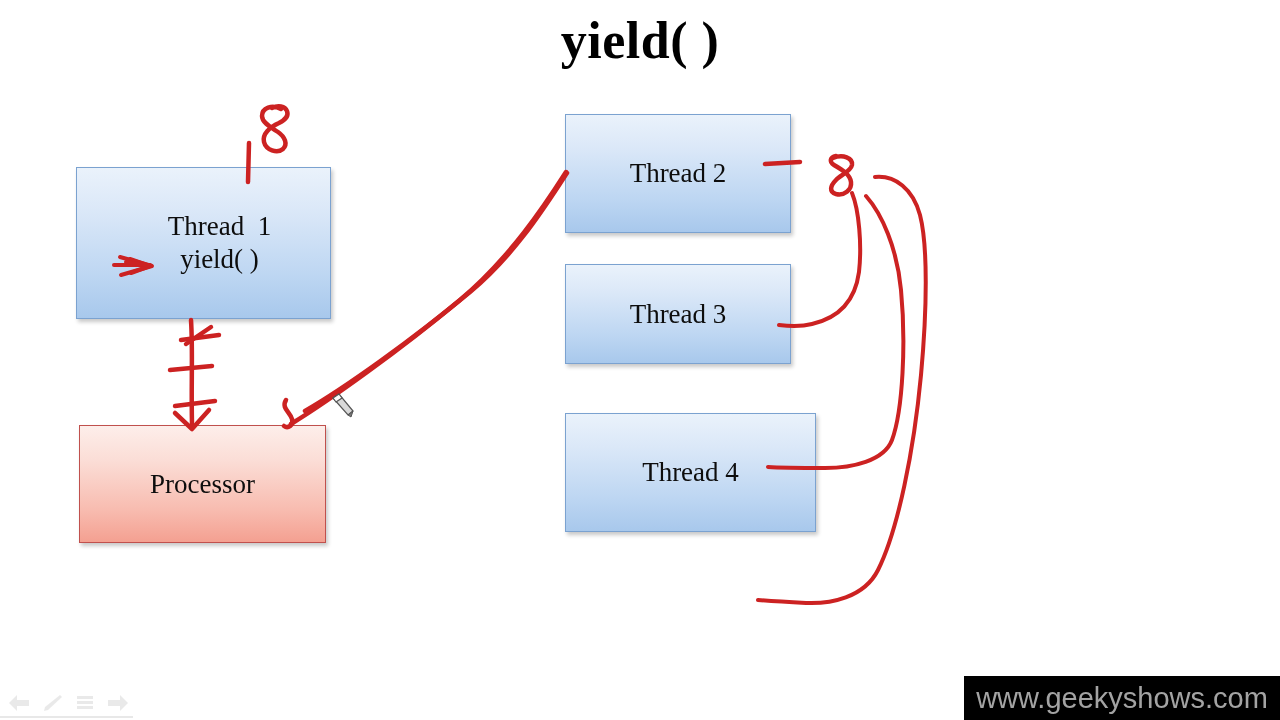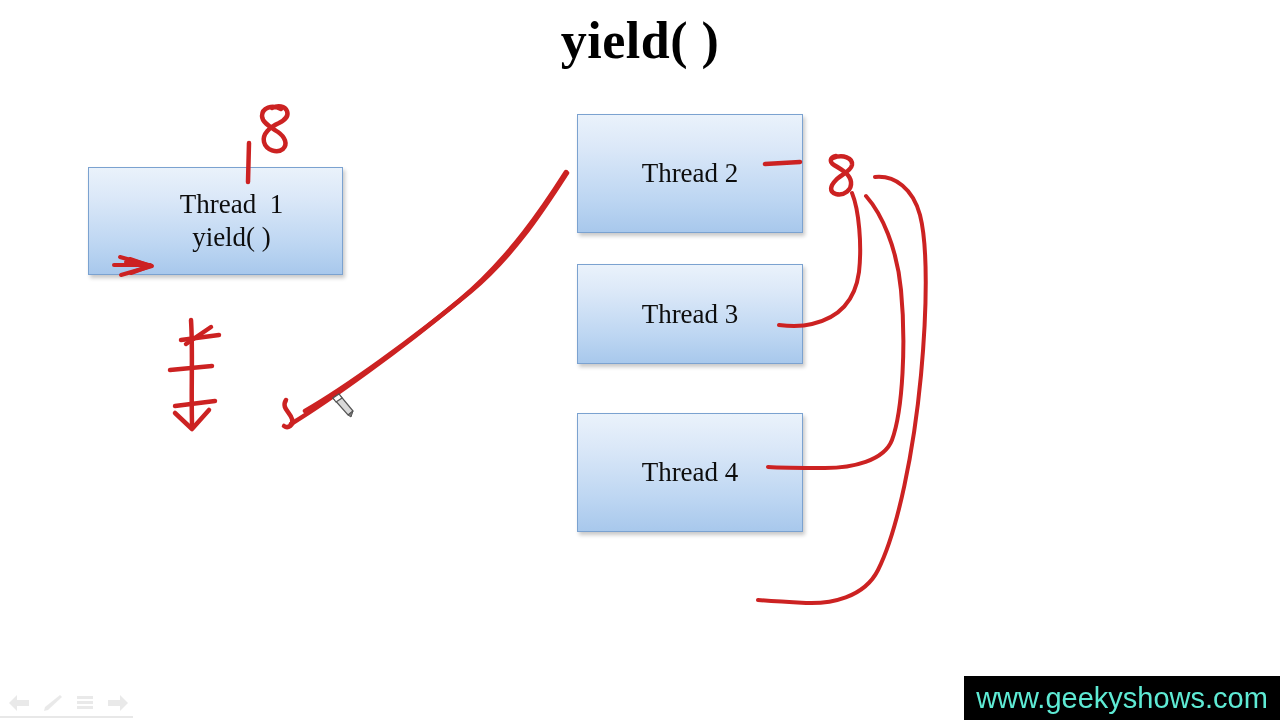--- a/index.html
+++ b/index.html
@@ -36,21 +36,20 @@
     position: absolute;
     box-sizing: border-box;
     display: flex;
     flex-direction: column;
     align-items: center;
     justify-content: center;
     text-align: center;
     font-family: "Liberation Serif", serif;
     color: #0d0d0d;
     box-shadow: 2px 3px 4px rgba(0,0,0,0.22);
-    margin-left: 12px;
   }
   .box-blue {
     background: linear-gradient(to bottom, #eaf2fb 0%, #dbe8f8 28%, #bdd6f2 72%, #a8c8ec 100%);
     border: 1px solid #7ba2d0;
   }
   .box-red {
     background: linear-gradient(to bottom, #fdeeea 0%, #fbddd6 30%, #f8bcb0 72%, #f4a091 100%);
     border: 1px solid #c0504d;
   }
   .box-label {
@@ -58,45 +57,45 @@
     line-height: 1.22;
     white-space: pre;
   }
   .box-sub {
     font-size: 27px;
     line-height: 1.22;
     white-space: pre;
   }
 
   
-  #thread1  { left: 76px;  top: 167px; width: 255px; height: 108px; padding-left: 32px; }
+  #thread1  { left: 76px;  top: 167px; width: 255px; height: 152px; padding-left: 32px; }
   #processor{ left: 79px;  top: 425px; width: 247px; height: 118px; }
   #thread2  { left: 565px; top: 114px; width: 226px; height: 119px; }
   #thread3  { left: 565px; top: 264px; width: 226px; height: 100px; }
-  #thread4  { left: 565px; top: 413px; width: 226px; height: 119px; }
+  #thread4  { left: 565px; top: 413px; width: 251px; height: 119px; }
   #thread5  { left: 565px; top: 563px; width: 226px; height: 119px; }
 
   
   #ink {
     position: absolute;
     left: 0; top: 0;
     width: 1280px;
     height: 720px;
     pointer-events: none;
   }
 
   
   #watermark {
     position: absolute;
     left: 964px;
     top: 676px;
     width: 316px;
     height: 44px;
     background: #000000;
-    color: #5eead4;
+    color: #a3a3a3;
     font-family: "Liberation Sans", sans-serif;
     font-size: 29px;
     display: flex;
     align-items: center;
     justify-content: center;
     letter-spacing: 0px;
   }
 
   
   #toolbar {
@@ -134,20 +133,23 @@
 
 <div id="slide">
 
   <div id="title">yield( )</div>
 
   <div class="box box-blue" id="thread1">
     <div class="box-label">Thread  1</div>
     <div class="box-sub">yield( )</div>
   </div>
 
+  <div class="box box-red" id="processor">
+    <div class="box-label">Processor</div>
+  </div>
 
   <div class="box box-blue" id="thread2">
     <div class="box-label">Thread 2</div>
   </div>
   <div class="box box-blue" id="thread3">
     <div class="box-label">Thread 3</div>
   </div>
   <div class="box box-blue" id="thread4">
     <div class="box-label">Thread 4</div>
   </div>

